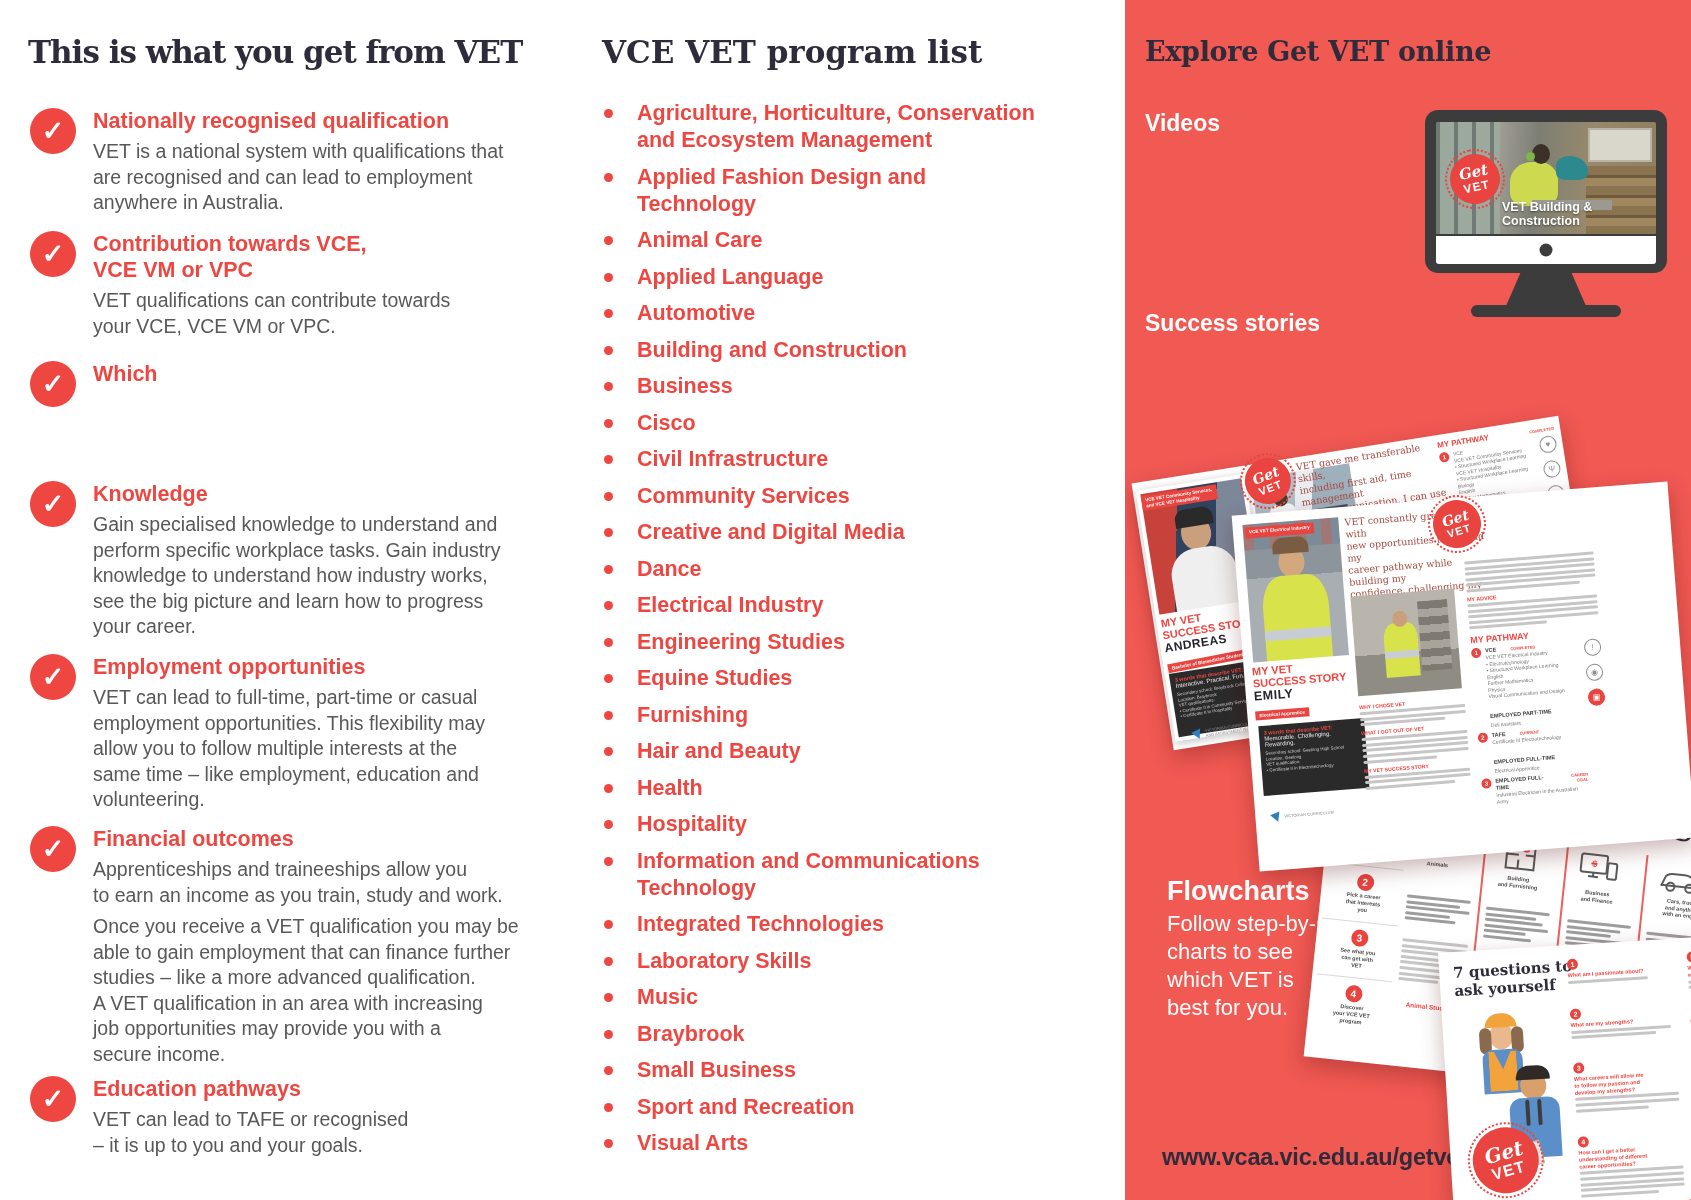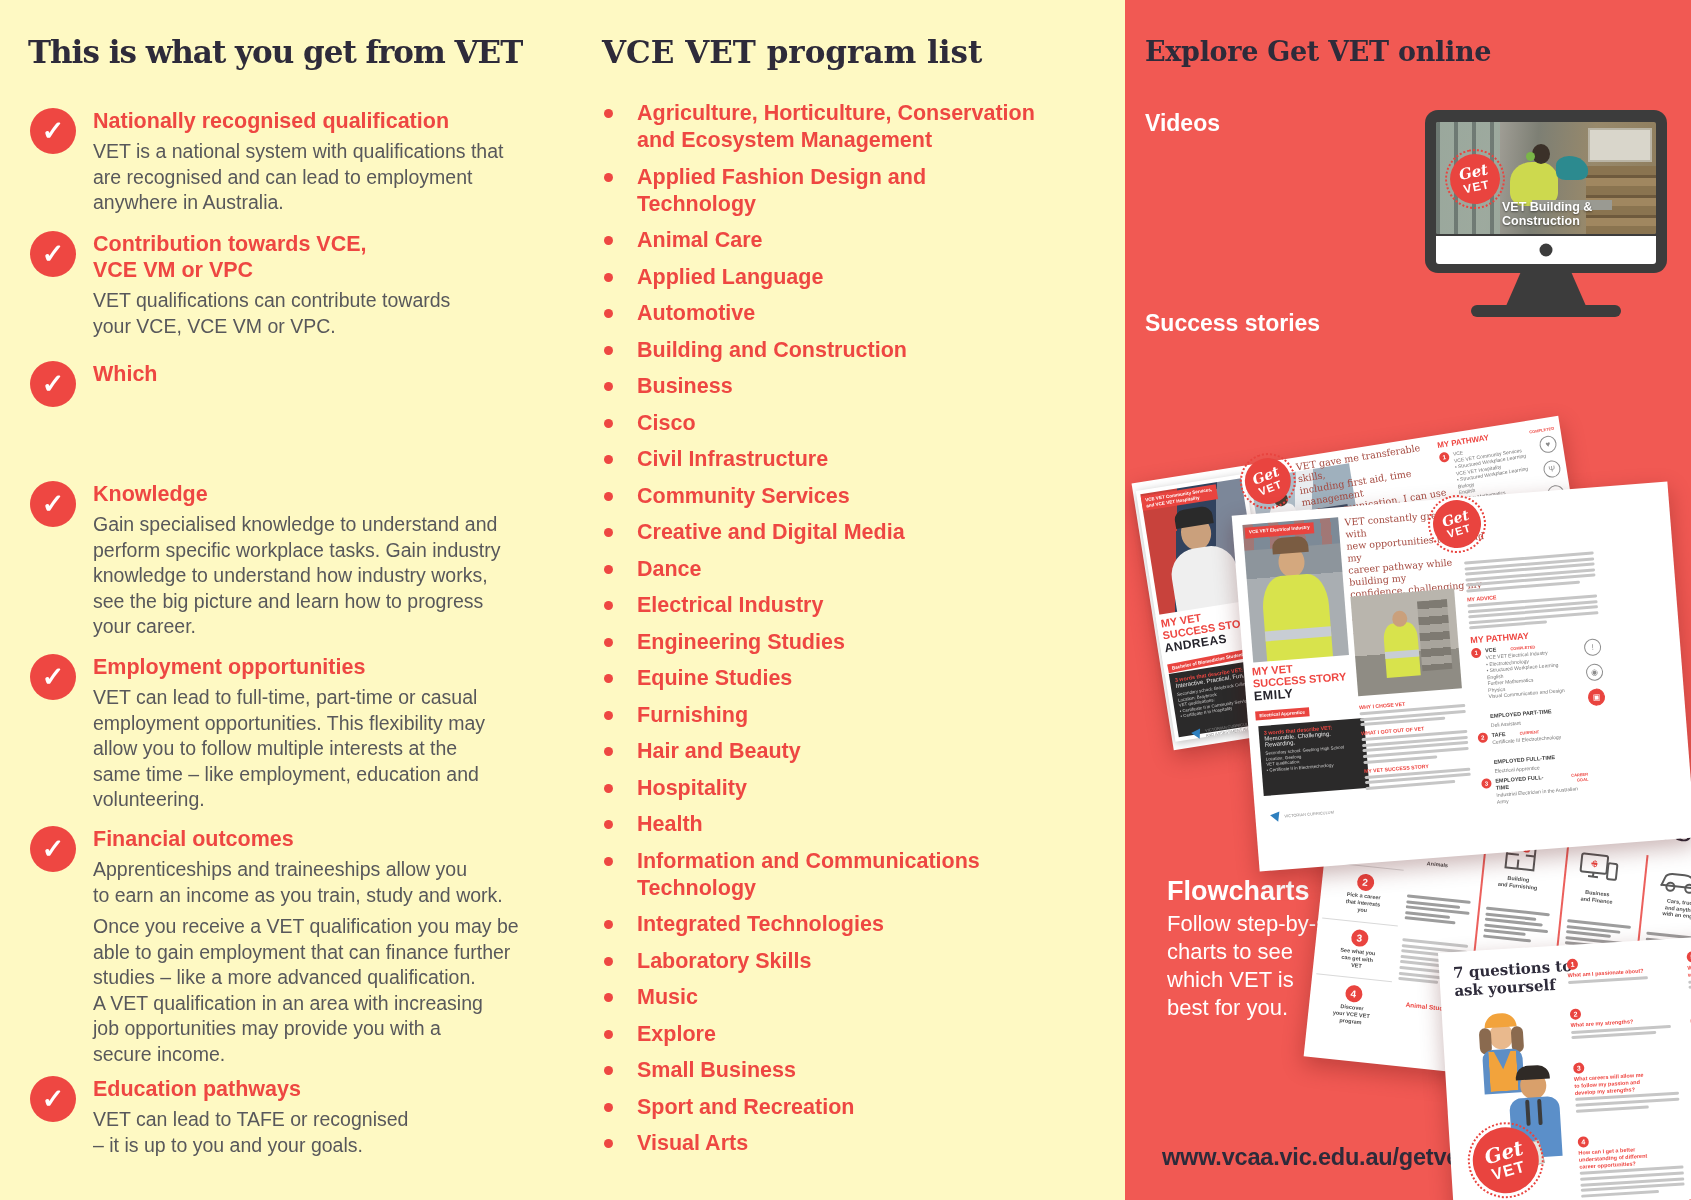--- a/index.html
+++ b/index.html
@@ -1,16 +1,16 @@
 <!DOCTYPE html>
 <html><head>
 <meta charset="utf-8">
 <style>
   html,body{margin:0;padding:0;background:#e8e8e8;}
-  .page{position:relative;width:1691px;height:1200px;background:#fef9c3;overflow:hidden;
+  .page{position:relative;width:1691px;height:1200px;background:#ffffff;overflow:hidden;
         font-family:"Liberation Sans",sans-serif;color:#58585B;}
   .pre{white-space:pre-line;}
 
   
   .serif-title{font-family:"DejaVu Serif",serif;font-weight:bold;color:#2E2B3A;letter-spacing:-1px;}
 
   
   .col-left{position:absolute;left:28px;top:0;width:500px;}
   .col-left .serif-title{position:absolute;left:0;top:34px;font-size:31px;}
   .benefit{position:absolute;left:2px;display:flex;gap:17px;width:492px;}
@@ -207,28 +207,28 @@
       <li><span class="dot"></span><span>Cisco</span></li>
       <li><span class="dot"></span><span>Civil Infrastructure</span></li>
       <li><span class="dot"></span><span>Community Services</span></li>
       <li><span class="dot"></span><span>Creative and Digital Media</span></li>
       <li><span class="dot"></span><span>Dance</span></li>
       <li><span class="dot"></span><span>Electrical Industry</span></li>
       <li><span class="dot"></span><span>Engineering Studies</span></li>
       <li><span class="dot"></span><span>Equine Studies</span></li>
       <li><span class="dot"></span><span>Furnishing</span></li>
       <li><span class="dot"></span><span>Hair and Beauty</span></li>
+      <li><span class="dot"></span><span>Health</span></li>
       <li><span class="dot"></span><span>Hospitality</span></li>
-      <li><span class="dot"></span><span>Health</span></li>
       <li><span class="dot"></span><span>Information and Communications
 Technology</span></li>
       <li><span class="dot"></span><span>Integrated Technologies</span></li>
       <li><span class="dot"></span><span>Laboratory Skills</span></li>
       <li><span class="dot"></span><span>Music</span></li>
-      <li><span class="dot"></span><span>Explore</span></li>
+      <li><span class="dot"></span><span>Braybrook</span></li>
       <li><span class="dot"></span><span>Small Business</span></li>
       <li><span class="dot"></span><span>Sport and Recreation</span></li>
       <li><span class="dot"></span><span>Visual Arts</span></li>
     </ul>
   </div>
 
   <div class="panel">
     <div class="serif-title">Explore Get VET online</div>
 
     <div class="p-head" style="left:20px;top:110px;">Videos</div>

